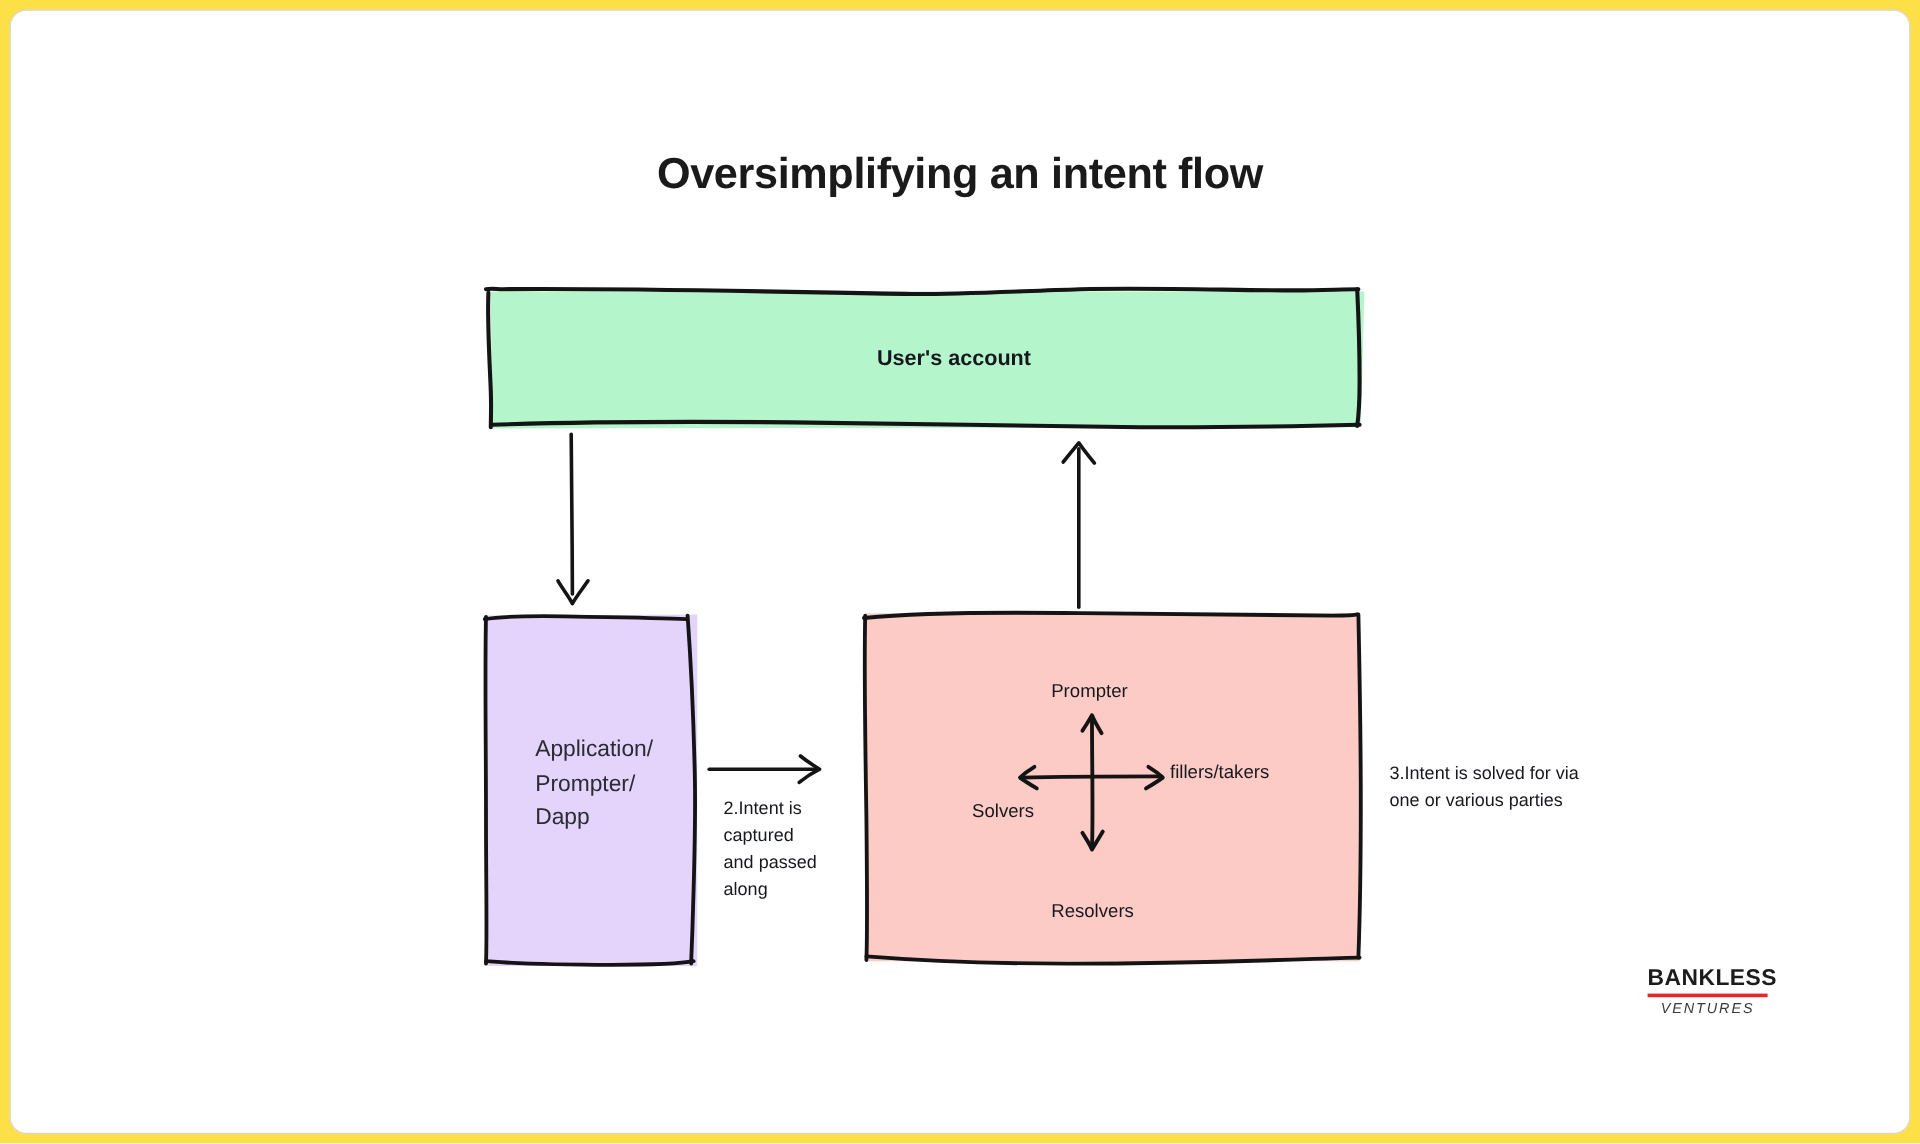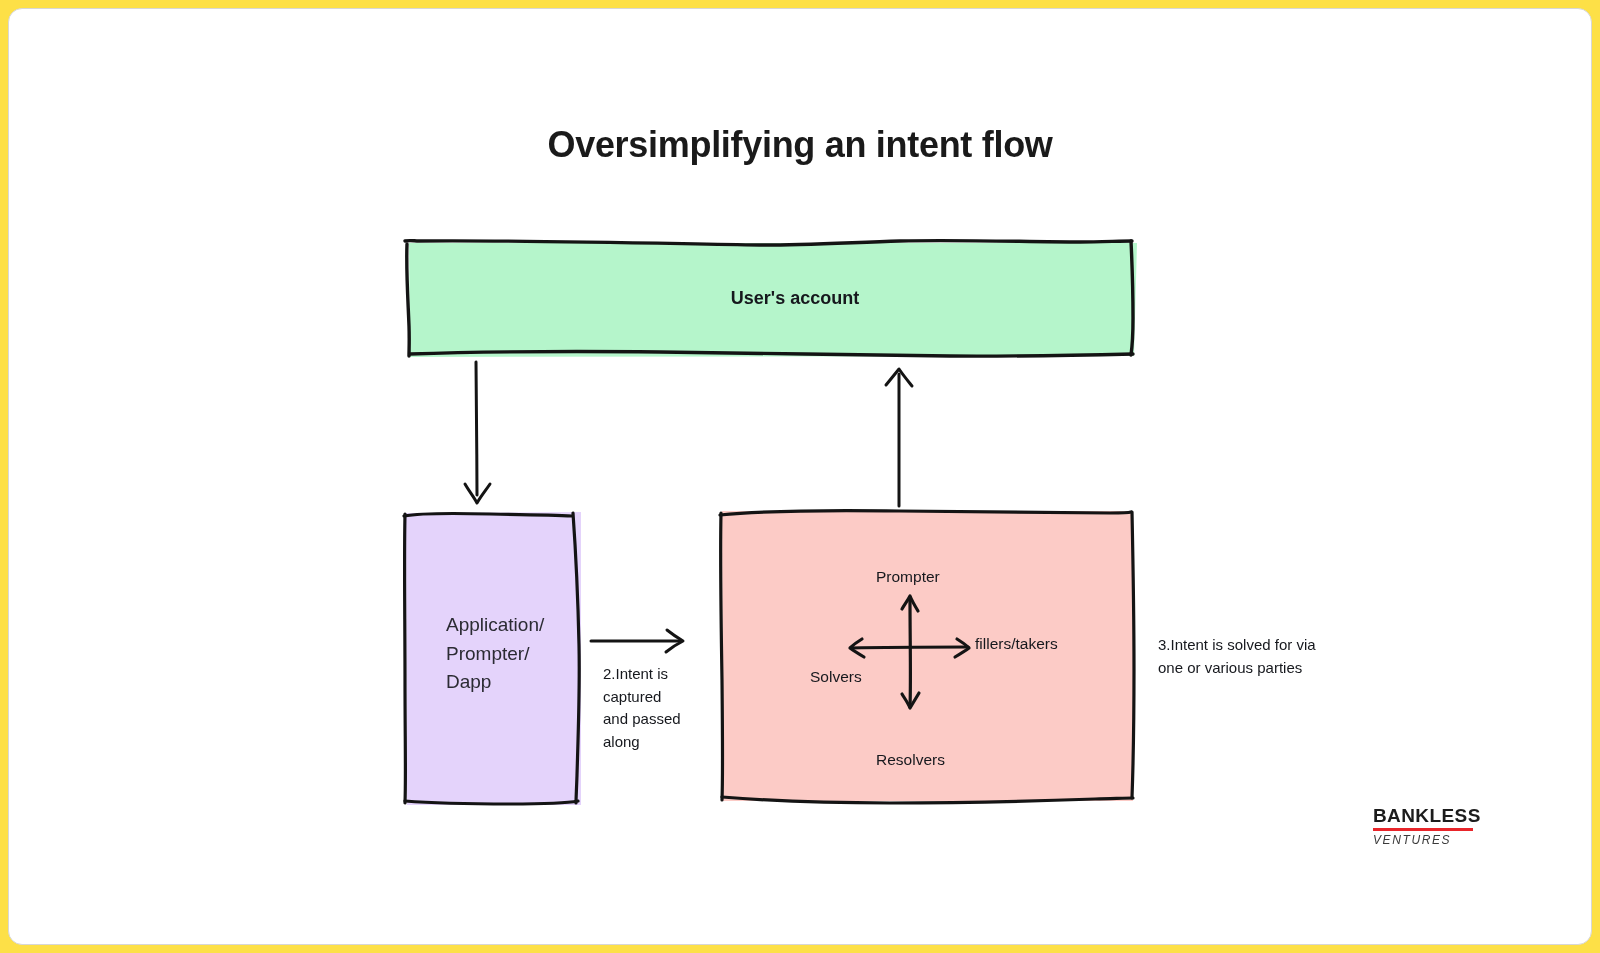--- a/index.html
+++ b/index.html
@@ -90,20 +90,21 @@
   .an1 { left: 497px; top: 402px; width: 200px; }
   .an2 { left: 603px; top: 663px; width: 95px; }
   .an3 { left: 1158px; top: 634px; width: 200px; }
   .an4 { left: 937px; top: 402px; width: 190px; }
   
   #logo {
     position: absolute;
     left: 1373px;
     top: 806px;
     width: 100px;
+    text-align: center;
   }
   #logo-bankless {
     font-size: 19px;
     font-weight: bold;
     letter-spacing: 0.4px;
     color: #1c1c1c;
     line-height: 1.05;
   }
   #logo-rule {
     height: 3px;

